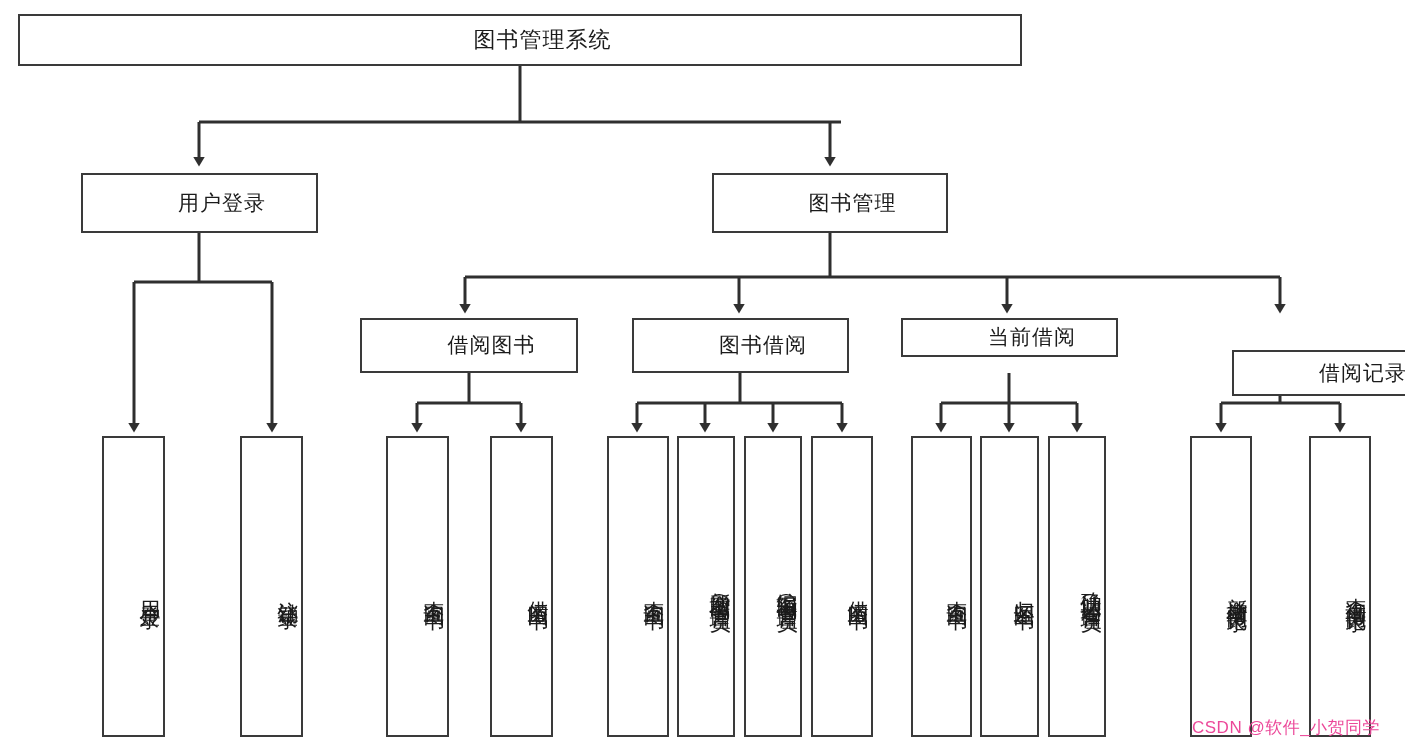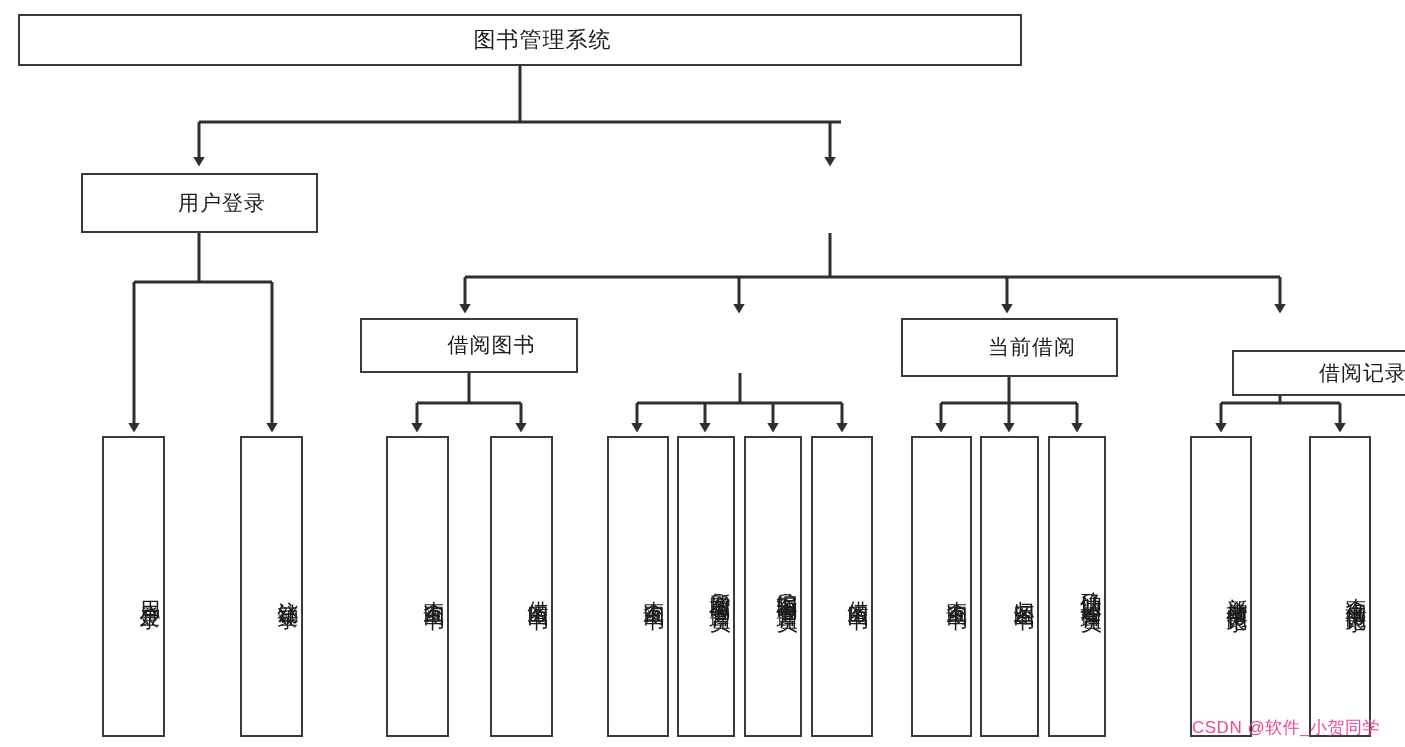--- a/index.html
+++ b/index.html
@@ -128,27 +128,33 @@
   </svg>
 
   <div class="node root" style="left:18px; top:14px; width:1004px; height:52px;">
     <span>图书管理系统</span>
   </div>
 
   <div class="node" style="left:81px; top:173px; width:237px; height:60px;">
     <span>用户登录</span>
   </div>
 
+  <div class="node" style="left:712px; top:173px; width:236px; height:60px;">
+    <span>图书管理</span>
+  </div>
 
   <div class="node" style="left:360px; top:318px; width:218px; height:55px;">
     <span>借阅图书</span>
   </div>
 
-
-  <div class="node" style="left:901px; top:318px; width:217px; height:59px;align-items:center;">
+  <div class="node" style="left:632px; top:318px; width:217px; height:55px;">
+    <span>图书借阅</span>
+  </div>
+
+  <div class="node" style="left:901px; top:318px; width:217px; height:39px;align-items:center;">
     <span>当前借阅</span>
   </div>
 
   <div class="node" style="left:1232px; top:318px; width:217px; height:46px;margin-top:32px;">
     <span>借阅记录</span>
   </div>
 
   <div class="node leaf" style="left:102px; top:436px; width:63px; height:301px;">
     <span class="leaf-text">用户登录</span>
   </div>

